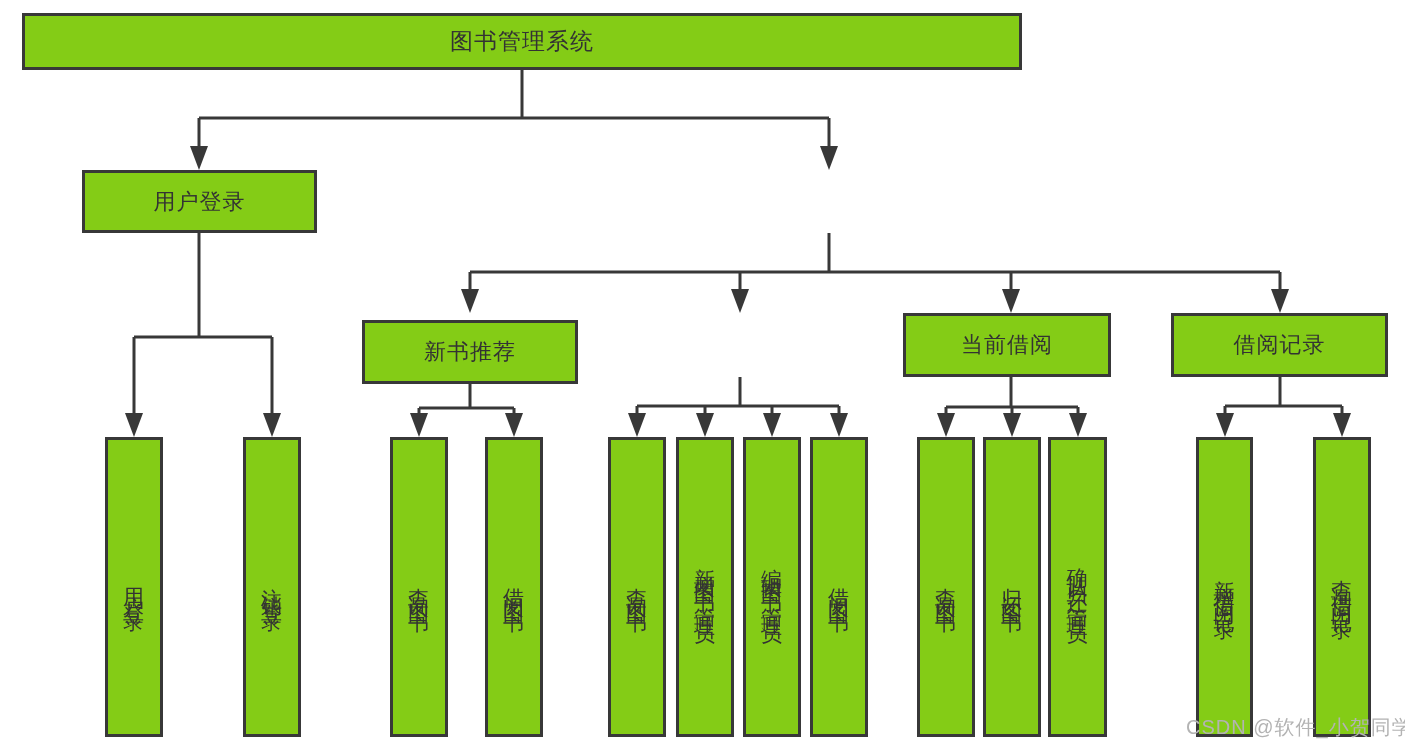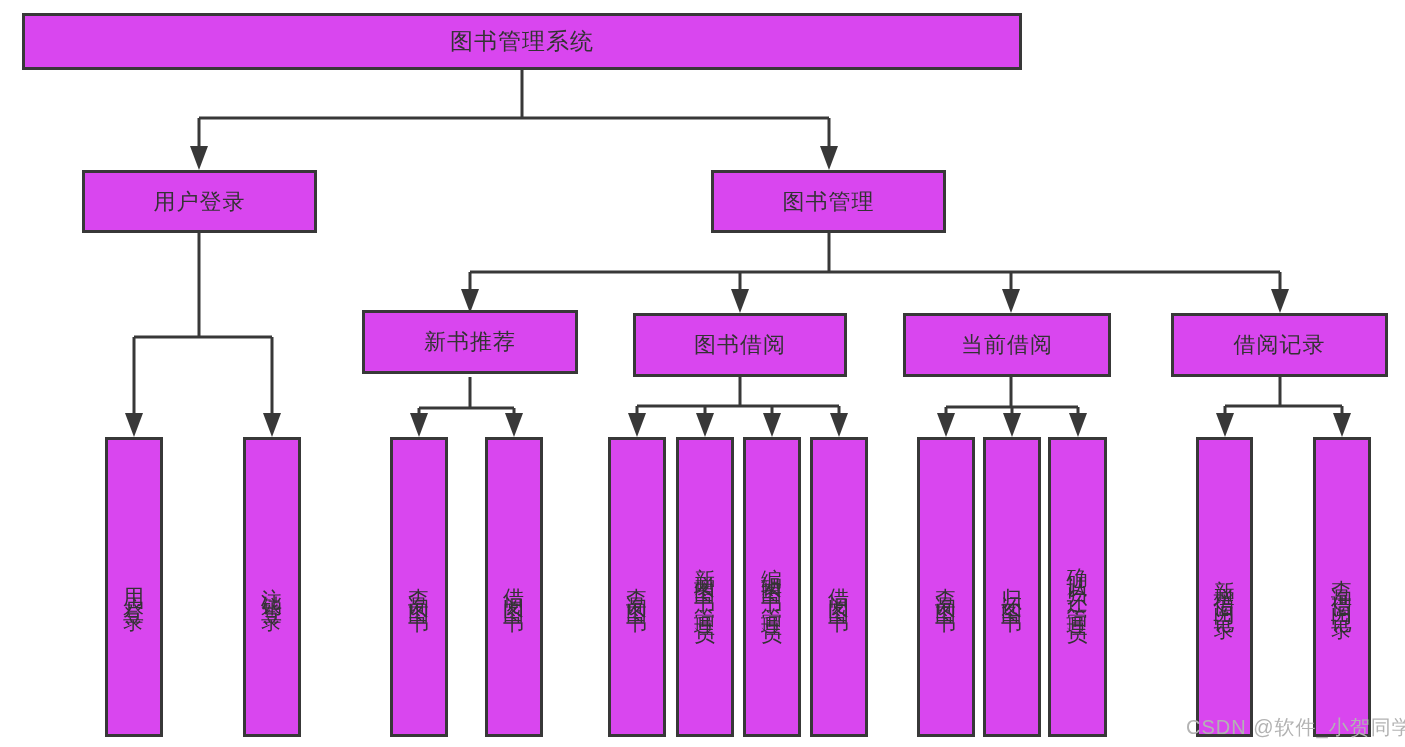--- a/index.html
+++ b/index.html
@@ -13,21 +13,21 @@
   }
   .wires {
     position: absolute;
     left: 0; top: 0;
     width: 1405px; height: 747px;
     pointer-events: none;
   }
   .node {
     position: absolute;
     box-sizing: border-box;
-    background: #d946ef;
+    background: #84cc16;
     border: 3px solid #383838;
     color: #333333;
     display: flex;
     align-items: center;
     justify-content: center;
     z-index: 2;
   }
   .hbox { font-size: 22px; letter-spacing: 1px; white-space: nowrap; }
   .hbox.root { font-size: 23px; }
   .vbox {
@@ -101,24 +101,22 @@
     <g>
       <path d="M1280 377 V406 M1225 406 H1342 M1225 406 V415 M1342 406 V415"></path>
       <polygon points="1225,437 1216,413 1234,413"></polygon>
       <polygon points="1342,437 1333,413 1351,413"></polygon>
     </g>
   </svg>
 
   <div class="node hbox root" style="left:22px; top:13px; width:1000px; height:57px">图书管理系统</div>
 
   <div class="node hbox" style="left:82px; top:170px; width:235px; height:63px">用户登录</div>
-  <div class="node hbox" style="left:711px; top:170px; width:235px; height:63px">图书管理</div>
 
-  <div class="node hbox" style="left:362px; top:310px; width:216px; height:64px">新书推荐</div>
-  <div class="node hbox" style="left:633px; top:313px; width:214px; height:64px">图书借阅</div>
+  <div class="node hbox" style="left:362px; top:320px; width:216px; height:64px">新书推荐</div>
   <div class="node hbox" style="left:903px; top:313px; width:208px; height:64px">当前借阅</div>
   <div class="node hbox" style="left:1171px; top:313px; width:217px; height:64px">借阅记录</div>
 
   <div class="node vbox" style="left:105px; top:437px; width:58px; height:300px">用户登录</div>
   <div class="node vbox" style="left:243px; top:437px; width:58px; height:300px">注销登录</div>
 
   <div class="node vbox" style="left:390px; top:437px; width:58px; height:300px">查询图书</div>
   <div class="node vbox" style="left:485px; top:437px; width:58px; height:300px">借阅图书</div>
 
   <div class="node vbox" style="left:608px; top:437px; width:58px; height:300px">查询图书</div>

